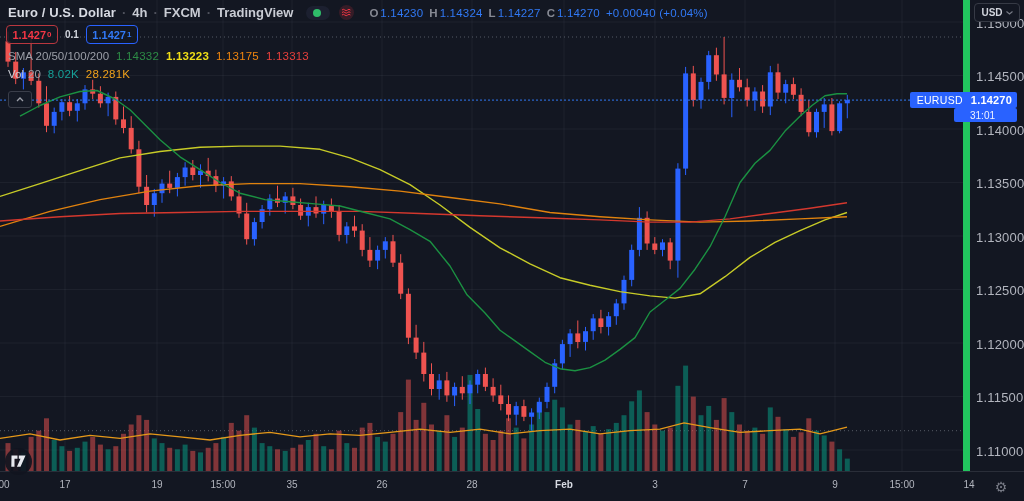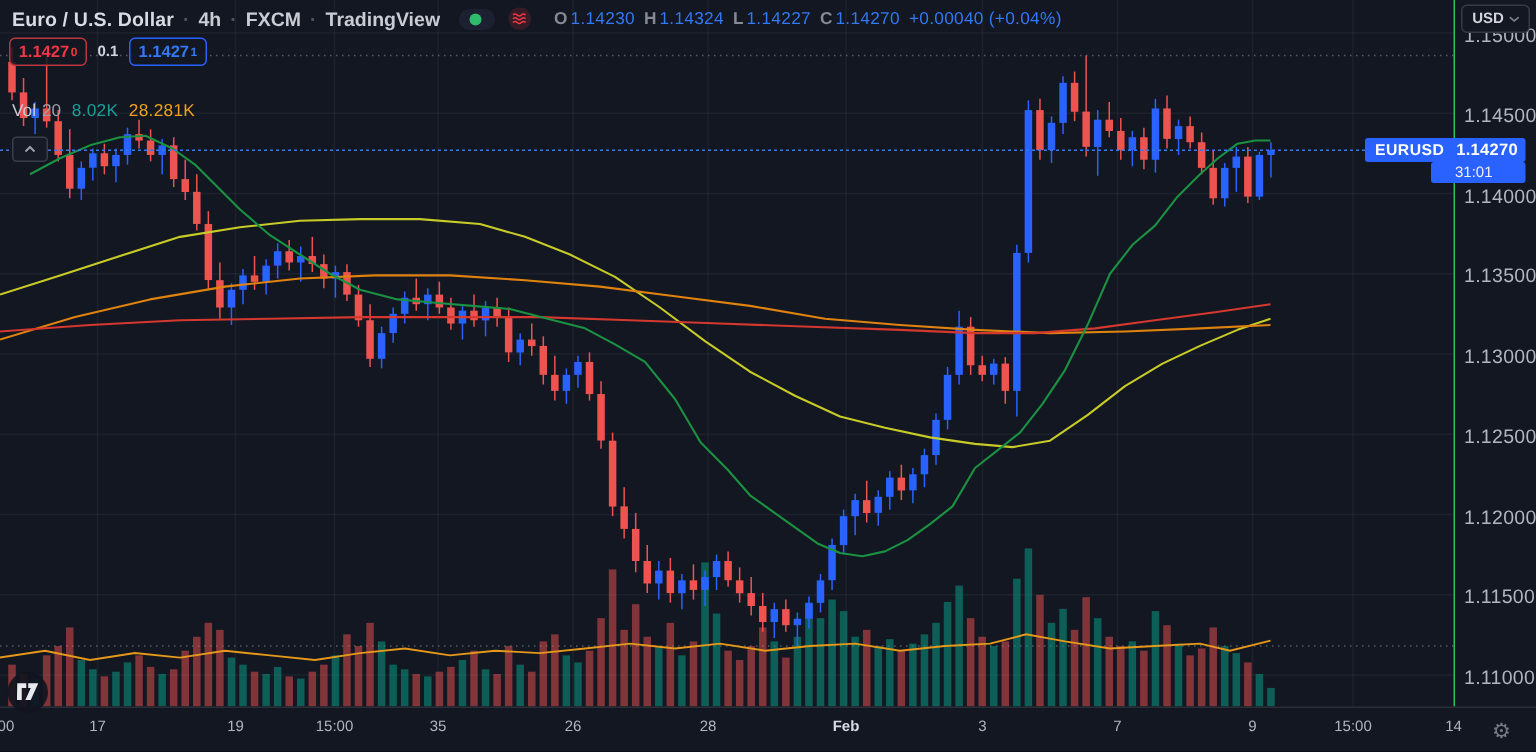--- a/index.html
+++ b/index.html
@@ -29,35 +29,35 @@
   .spread{font-size:10px;font-weight:700;color:#d1d4dc;}
   
   .leg{position:absolute;left:8px;display:flex;align-items:center;gap:7px;font-size:11.5px;z-index:30;}
   .leg .gray{color:#9c9fa8;}
   .leg .val{font-weight:400;letter-spacing:.2px;}
   .chev-btn{position:absolute;top:91px;left:8px;width:22px;height:15px;background:#151a26;
         border:1px solid #3a3e4a;border-radius:3px;display:flex;align-items:center;justify-content:center;
         cursor:pointer;z-index:30;}
   
   .price-axis{position:absolute;top:0;right:0;width:54px;height:472px;background:#131722;
-        border-left:1px solid #22c55e;z-index:20;cursor:ns-resize;}
+        border-left:7px solid #22c55e;z-index:20;cursor:ns-resize;}
   .price-axis .plabel{position:absolute;left:6px;font-size:13px;color:#b2b5be;letter-spacing:.2px;}
   .time-axis{position:absolute;left:0;bottom:0;width:1024px;height:29px;background:#131722;
         border-top:1px solid #2a2e39;z-index:20;cursor:ew-resize;overflow:hidden;}
   .time-axis .tlabel{position:absolute;top:7px;transform:translateX(-50%);font-size:10px;color:#b2b5be;}
   .time-axis .tlabel.em{color:#d8dbe3;font-weight:700;}
   .usd-btn{position:absolute;top:3px;right:4px;width:44px;height:17px;border:1px solid #363a45;
         border-radius:4px;display:flex;align-items:center;justify-content:center;gap:3px;
         font-size:10px;font-weight:700;color:#d1d4dc;background:#131722;cursor:pointer;z-index:25;}
   .gear{position:absolute;right:14px;bottom:5px;width:18px;height:18px;color:#787b86;font-size:14px;
         line-height:18px;text-align:center;cursor:pointer;z-index:25;}
   
   .pill{position:absolute;top:92px;right:7px;height:16px;display:flex;align-items:center;
         background:#2962ff;border-radius:2px;color:#fff;z-index:26;padding:0 5px 0 7px;gap:8px;}
-  .pill .sym{font-size:10.5px;font-weight:700;letter-spacing:.3px;}
+  .pill .sym{font-size:10.5px;font-weight:400;letter-spacing:.3px;}
   .pill .pr{font-size:11px;font-weight:700;letter-spacing:.2px;}
   .countdown{position:absolute;top:108px;right:7px;width:47px;height:14px;background:#2962ff;
         border-radius:2px;color:#eef2ff;font-size:10px;font-weight:400;display:flex;align-items:center;
         padding-left:16px;z-index:26;}
   .tv-logo{position:absolute;left:5px;top:448px;width:27px;height:27px;border-radius:50%;
         background:rgba(17,21,31,.92);display:flex;align-items:center;justify-content:center;
         z-index:22;cursor:pointer;}
 </style>
 </head>
 <body>
@@ -461,20 +461,27 @@
       <span>1.1427</span>
         <sup>0</sup>
     </span>
     <span class="spread">0.1</span>
     <span class="tbtn buy">
       <span>1.1427</span>
         <sup>1</sup>
     </span>
   </div>
 
+  <div class="leg" style="top:50px;">
+    <span class="gray">SMA 20/50/100/200</span>
+    <span class="val" id="sma-v0" style="color: rgb(45, 140, 70);">1.14332</span>
+    <span class="val" id="sma-v1" style="font-weight: 700; color: rgb(240, 222, 22);">1.13223</span>
+    <span class="val" id="sma-v2" style="color: rgb(239, 133, 14);">1.13175</span>
+    <span class="val" id="sma-v3" style="color: rgb(232, 64, 60);">1.13313</span>
+  </div>
 
   <div class="leg" style="top:68px;">
     <span style="color:#c9ccd4">Vol</span>
     <span class="gray" style="margin-left:-3px">20</span>
     <span class="val" id="vol-v" style="color: rgb(22, 160, 152);">8.02K</span>
     <span class="val" id="vol-ma-v" style="color: rgb(239, 161, 27);">28.281K</span>
   </div>
 
   <div class="chev-btn">
     <svg width="8" height="5" viewBox="0 0 8 5">

